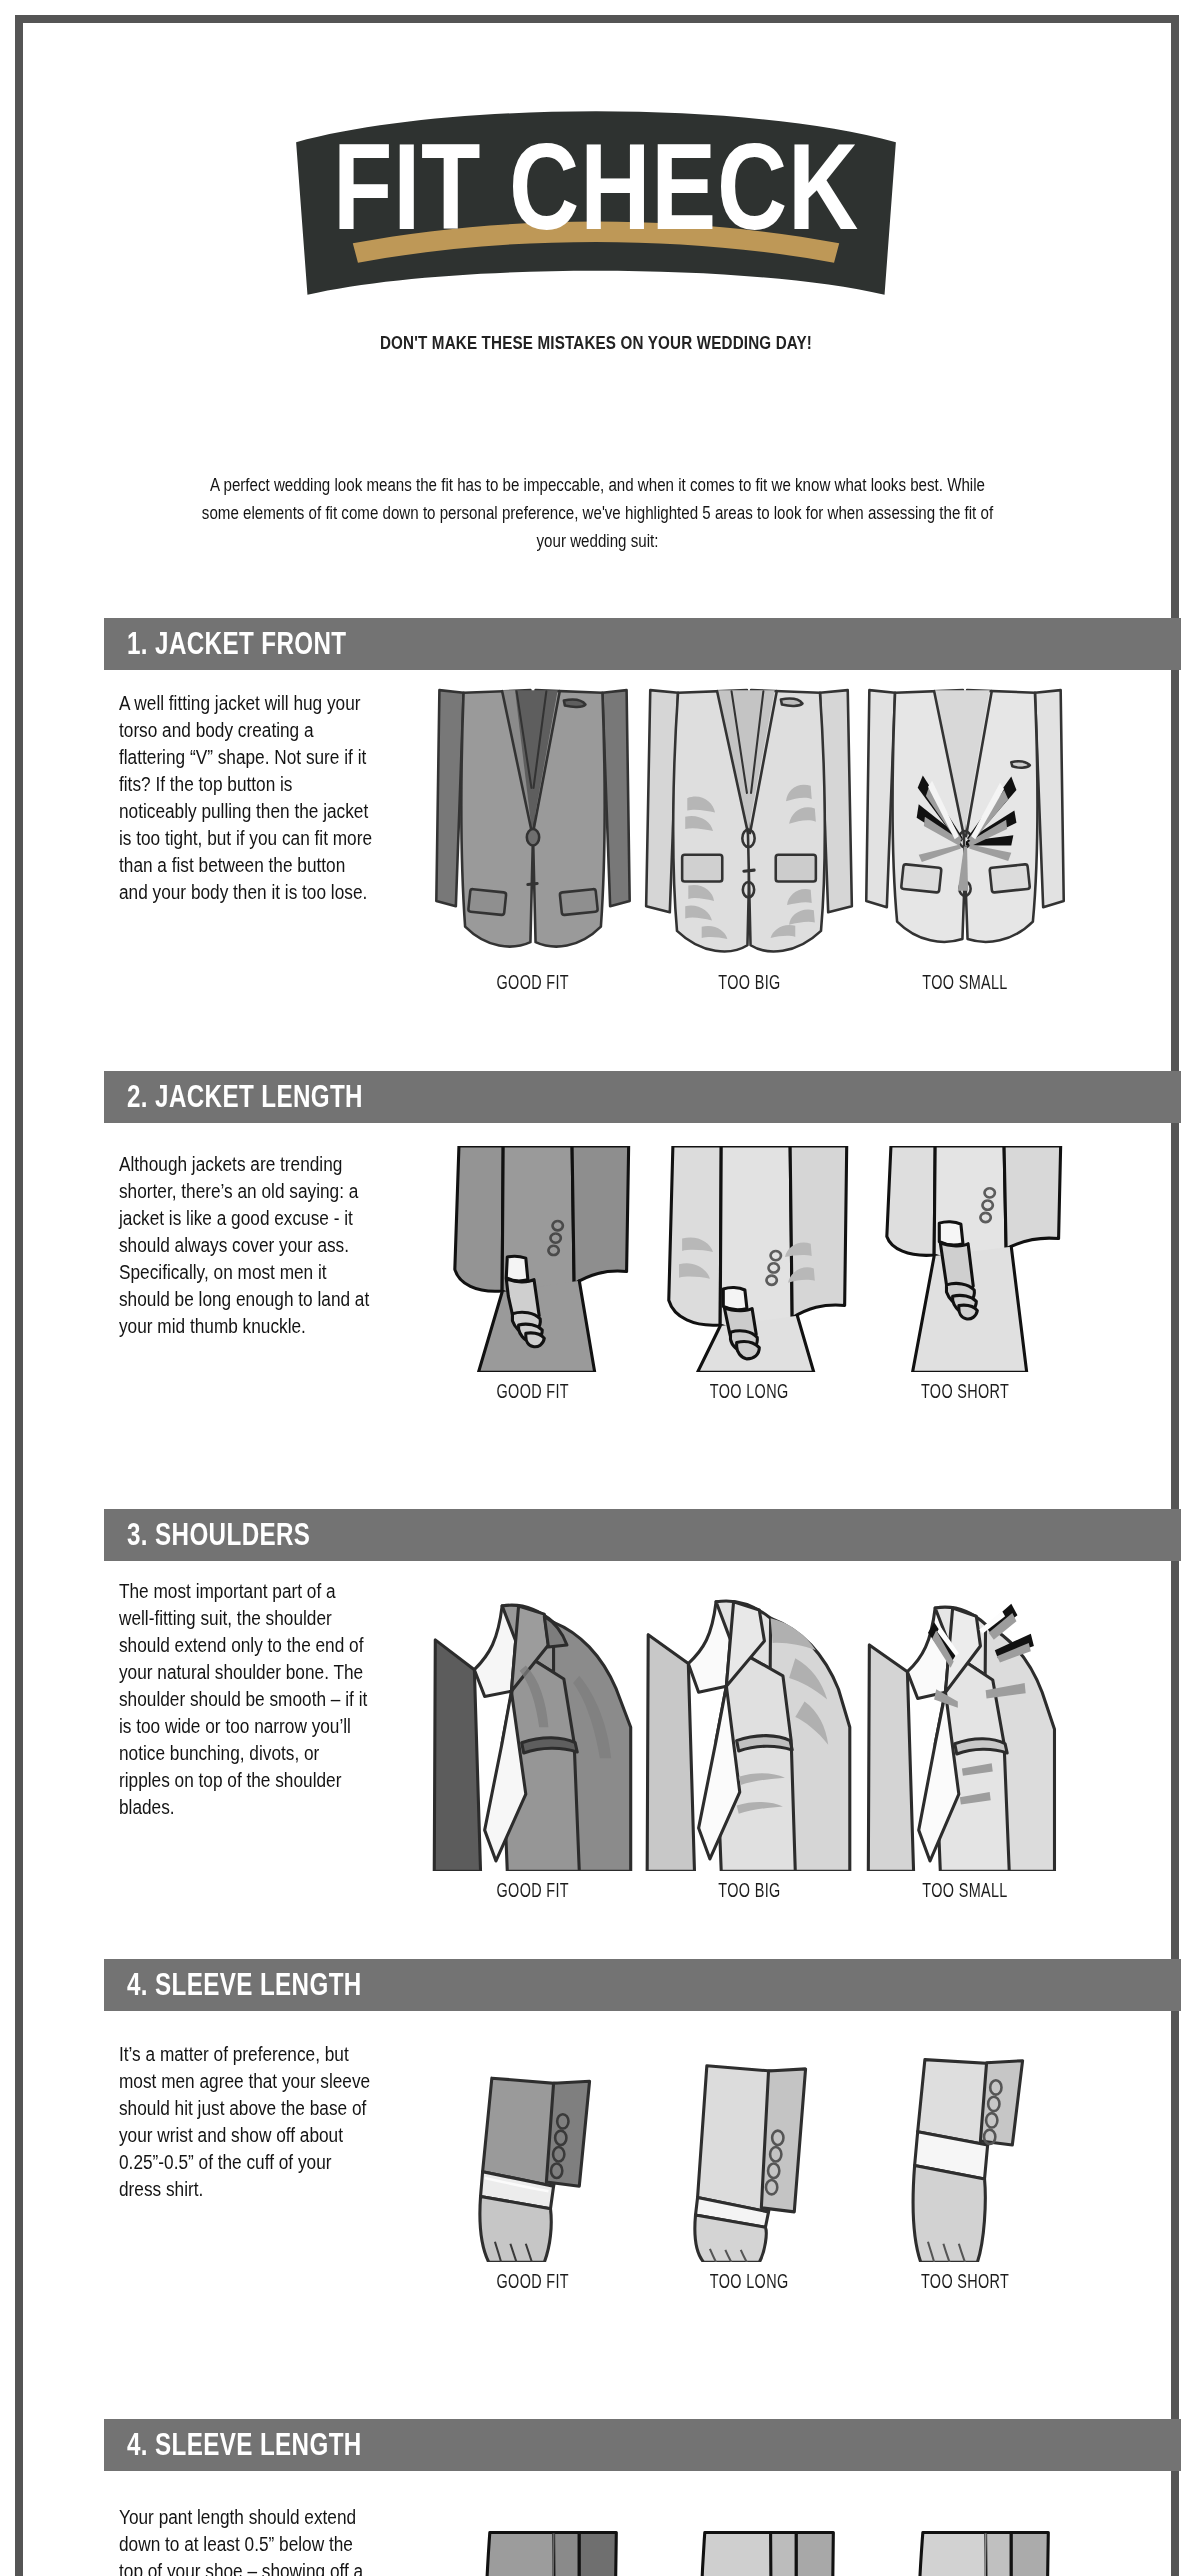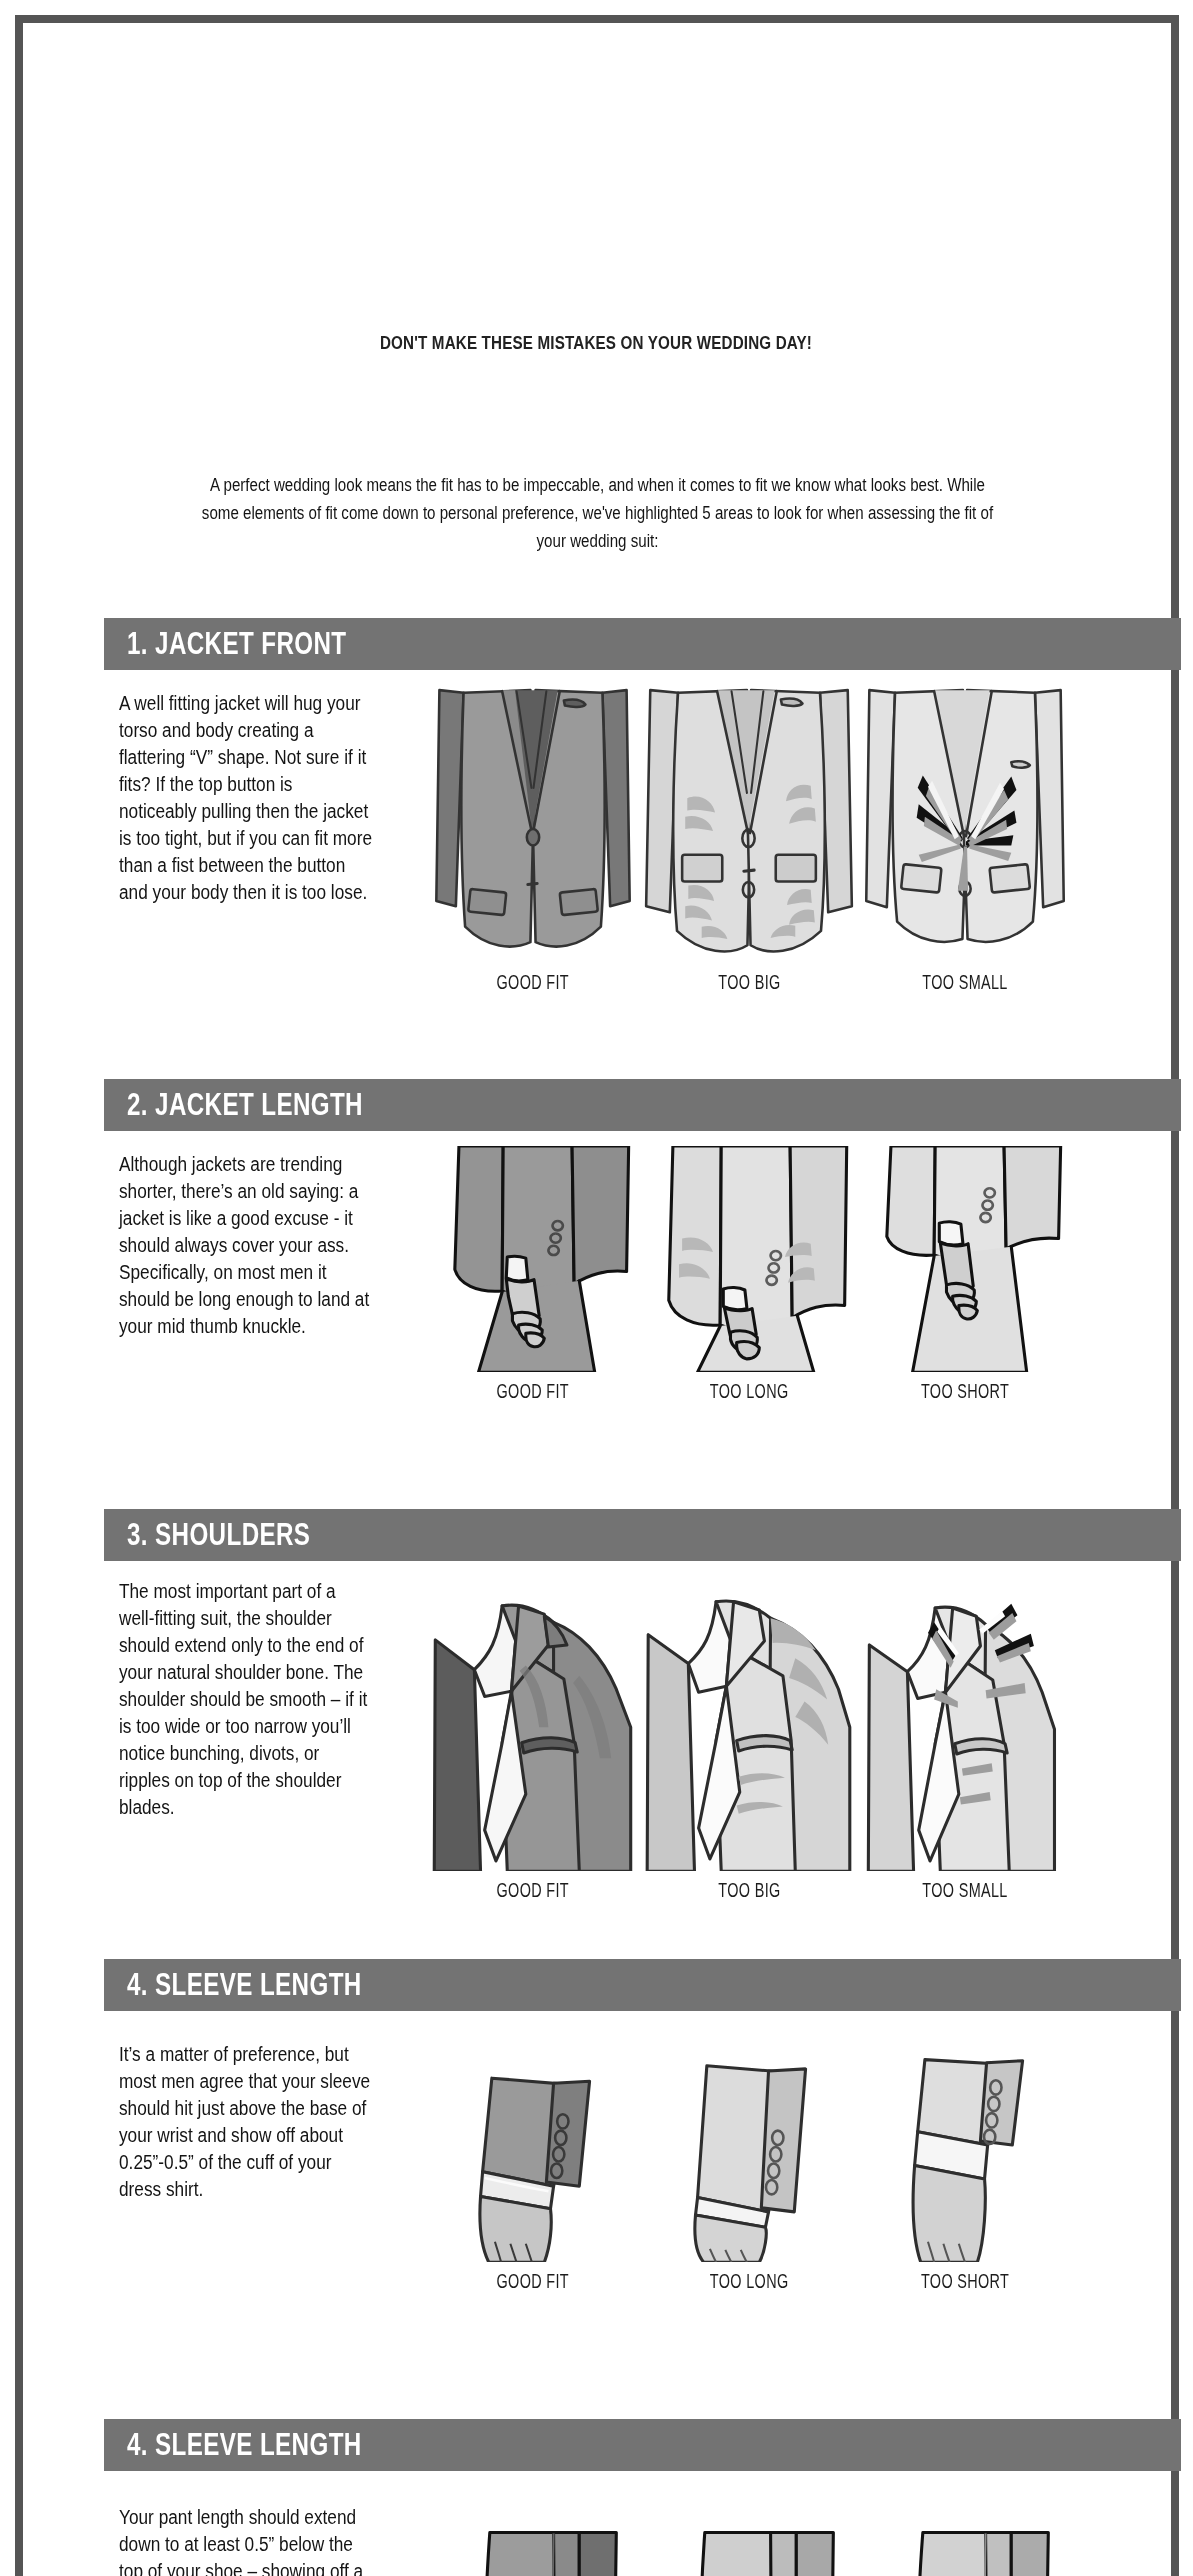--- a/index.html
+++ b/index.html
@@ -138,20 +138,27 @@
     transform: scaleX(0.70);
     white-space: nowrap;
   }
 </style>
 </head>
 <body>
 
 <div class="frame">
 <div class="page">
 
+  <div class="banner-wrap">
+    <svg viewBox="0 0 1180 370" xmlns="http://www.w3.org/2000/svg">
+      <path d="M8,66 C300,-14 880,-14 1172,66 L1150,362 C880,300 300,300 30,362 Z" fill="#2e3230"></path>
+      <path d="M118,262 C420,206 760,206 1062,262 L1052,300 C760,246 420,246 128,300 Z" fill="#be9857"></path>
+      <text class="banner-title" x="590" y="235" text-anchor="middle" font-size="236" transform="scale(0.80 1)" transform-origin="590 235">FIT CHECK</text>
+    </svg>
+  </div>
 
   <div class="subtitle">DON'T MAKE THESE MISTAKES ON YOUR WEDDING DAY!</div>
 
   <div class="intro">A perfect wedding look means the fit has to be impeccable, and when it comes to fit we know what looks best. While some elements of fit come down to personal preference, we've highlighted 5 areas to look for when assessing the fit of your wedding suit:</div>
 
   <div class="section" style="top:595px;">
     <div class="bar" style="top:0;">
       <span class="bar-label">1. JACKET FRONT</span>
     </div>
     <div class="body-text" style="top:72px;">A well fitting jacket will hug your torso and body creating a flattering “V” shape. Not sure if it fits? If the top button is noticeably pulling then the jacket is too tight, but if you can fit more than a fist between the button and your body then it is too lose.</div>
@@ -254,21 +261,21 @@
             <path d="M222,294 L278,190 L286,202 L230,300 Z"></path>
           </g>
         </svg>
         <span class="cap">TOO SMALL</span>
       </div>
 
     </div>
   </div>
 
   <div class="section" style="top:1048px;">
-    <div class="bar" style="top:8px;">
+    <div class="bar" style="top:0;">
       <span class="bar-label">2. JACKET LENGTH</span>
     </div>
     <div class="body-text" style="top:80px;">Although jackets are trending shorter, there’s an old saying: a jacket is like a good excuse - it should always cover your ass. Specifically, on most men it should be long enough to land at your mid thumb knuckle.</div>
 
     <div class="trio" style="top:75px;">
 
       <div class="fig">
         <svg class="art" viewBox="0 0 420 440" xmlns="http://www.w3.org/2000/svg">
           <g stroke="#111" stroke-width="6" stroke-linejoin="round" stroke-linecap="round">
             <path d="M66,0 L58,240 C66,268 100,286 150,282 L152,0 Z" fill="#949494"></path>

